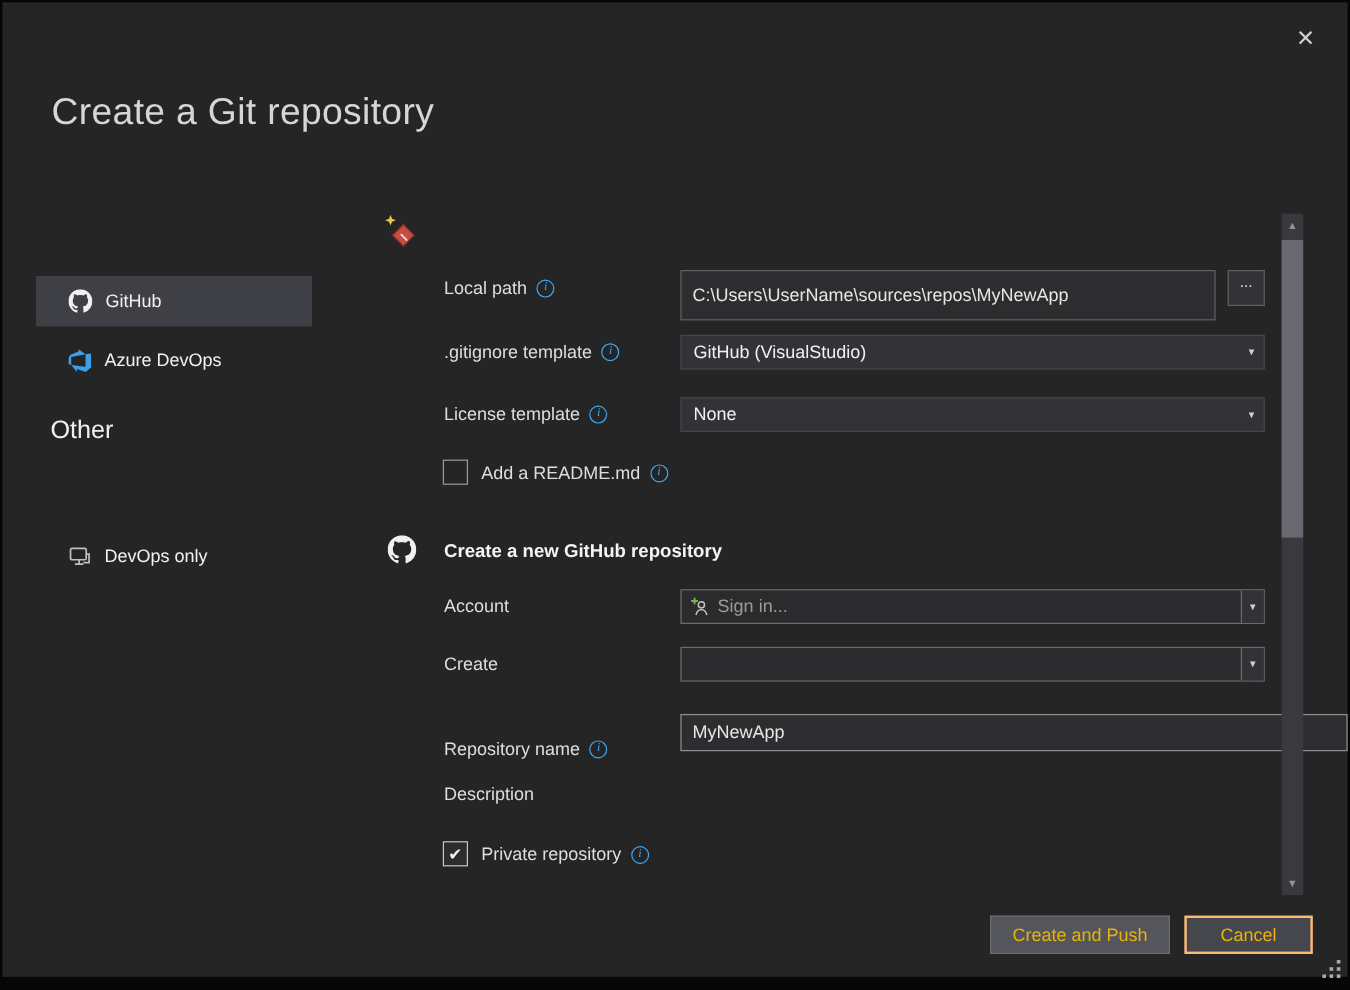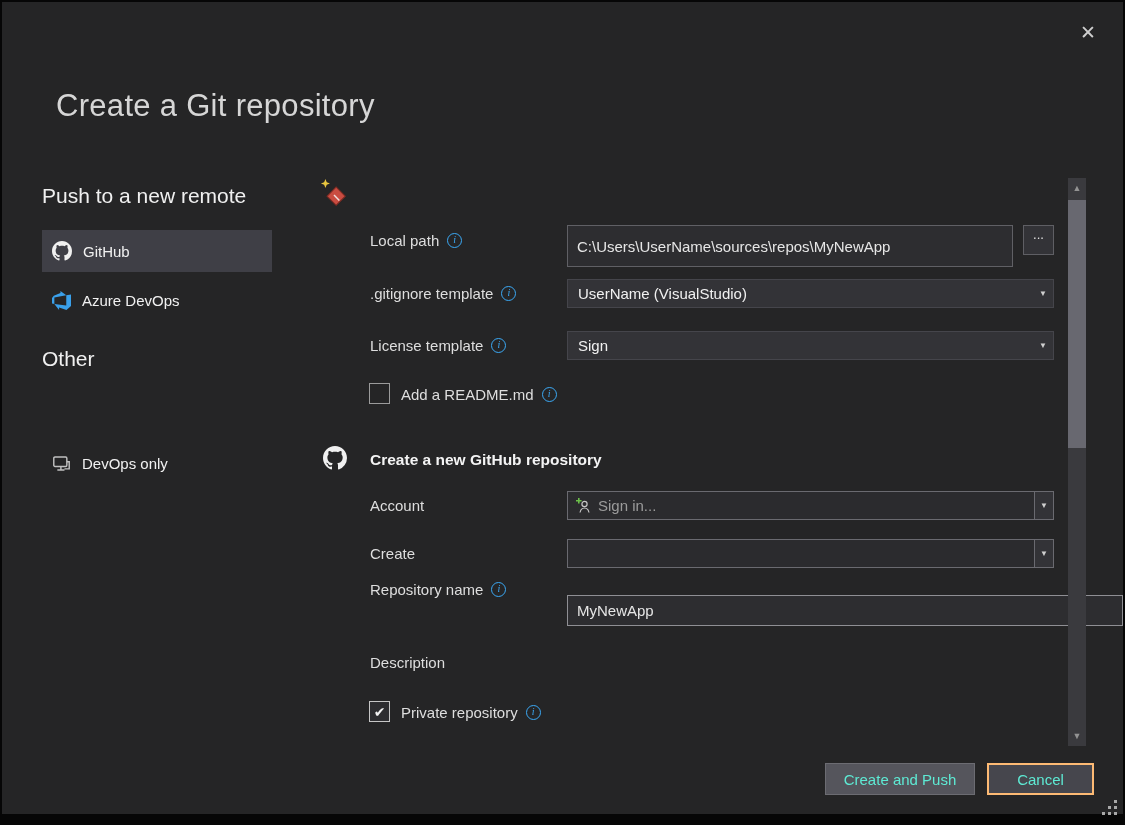--- a/index.html
+++ b/index.html
@@ -1,28 +1,28 @@
 <!DOCTYPE html>
 <html><head>
 <meta charset="utf-8">
 <style>
   html,body{margin:0;padding:0;background:#060606;width:1125px;height:825px;overflow:hidden;
     font-family:"Liberation Sans",sans-serif;-webkit-font-smoothing:antialiased;}
   .dialog{position:absolute;left:2px;top:2px;width:1121px;height:812px;background:#252526;}
   .abs{position:absolute;}
 
   
-  .title{position:absolute;left:38px;top:70px;margin:16px;font-size:31px;font-weight:300;color:#d6d6d6;letter-spacing:.3px;}
+  .title{position:absolute;left:38px;top:70px;margin:3px;font-size:31px;font-weight:300;color:#d6d6d6;letter-spacing:.3px;}
   .close-btn{position:absolute;left:1070px;top:14px;width:32px;height:32px;background:transparent;border:none;
     color:#cfcfcf;font-size:19px;cursor:default;display:flex;align-items:center;justify-content:center;}
 
   
   .sb-h{position:absolute;left:40px;font-size:21px;color:#f0f0f0;}
-  .sb-item{position:absolute;left:40px;width:230px;height:42px;box-sizing:border-box;display:flex;align-items:center;
-    gap:11px;padding-left:10px;font-size:15px;color:#f1f1f1;}
+  .sb-item{position:absolute;left:28px;width:230px;height:42px;box-sizing:border-box;display:flex;align-items:center;
+    gap:11px;padding-left:27px;font-size:15px;color:#f1f1f1;}
   .sb-item.selected{background:#3f3f46;}
   .icn{display:inline-flex;align-items:center;justify-content:center;}
 
   
   .sec-h{position:absolute;left:368px;font-size:15.5px;font-weight:bold;color:#f4f4f4;}
 
   
   .lbl{position:absolute;left:368px;font-size:15px;color:#dedede;display:flex;align-items:center;gap:8px;}
   .info{display:inline-block;width:15px;height:15px;box-sizing:border-box;border:1px solid #3ba9f5;border-radius:50%;
     color:#3ba9f5;font-size:10px;line-height:12px;text-align:center;font-style:italic;
@@ -50,42 +50,41 @@
   .chk.checked{border-color:#c6c6c6;background:#2d2d30;}
 
   
   .scrollbar{position:absolute;left:1066px;top:176px;width:18px;height:568px;background:#3a3a3e;}
   .scrollbar .sarrow{position:absolute;left:0;width:18px;height:16px;display:flex;align-items:center;justify-content:center;
     font-size:9px;color:#939393;}
   .scrollbar .up{top:2px;} .scrollbar .down{bottom:2px;}
   .scrollbar .thumb{position:absolute;left:0;top:22px;width:18px;height:248px;background:#686870;}
 
   
-  .btn{position:absolute;top:761px;height:32px;box-sizing:border-box;font-size:15px;color:#5eead4;
+  .btn{position:absolute;top:761px;height:32px;box-sizing:border-box;font-size:15px;color:#eab308;
     display:flex;align-items:center;justify-content:center;font-family:"Liberation Sans",sans-serif;}
   .btn.create{left:823px;width:150px;background:#55555c;border:1px solid #6c6c72;}
   .btn.cancel{left:985px;width:107px;background:#46464d;border:2px solid #fdba74;}
 
   
   .grip{position:absolute;left:1100px;top:798px;width:20px;height:20px;}
   .grip span{position:absolute;left:14px;top:2px;width:3px;height:3px;background:#a8a8a8;
     box-shadow:0 6px 0 #a8a8a8,0 12px 0 #a8a8a8,-6px 6px 0 #a8a8a8,-6px 12px 0 #a8a8a8,-12px 12px 0 #a8a8a8;}
 </style>
 </head>
 <body>
 
 <div class="dialog">
 
   <button class="close-btn">
     <span>✕</span>
   </button>
 
   <h1 class="title">Create a Git repository</h1>
 
-  <div class="sb-h" style="top:182px">Push to a new remote</div>
 
   <div class="sb-item selected" style="top:228px">
     <span class="icn">
       <svg viewBox="0 0 16 16" width="20" height="20" fill="#f0f0f0">
           <path d="M8 0C3.58 0 0 3.58 0 8c0 3.54 2.29 6.53 5.47 7.59.4.07.55-.17.55-.38 0-.19-.01-.82-.01-1.49-2.01.37-2.53-.49-2.69-.94-.09-.23-.48-.94-.82-1.13-.28-.15-.68-.52-.01-.53.63-.01 1.08.58 1.23.82.72 1.21 1.87.87 2.33.66.07-.52.28-.87.51-1.07-1.78-.2-3.64-.89-3.64-3.95 0-.87.31-1.59.82-2.15-.08-.2-.36-1.02.08-2.12 0 0 .67-.21 2.2.82.64-.18 1.32-.27 2-.27s1.36.09 2 .27c1.53-1.04 2.2-.82 2.2-.82.44 1.1.16 1.92.08 2.12.51.56.82 1.27.82 2.15 0 3.07-1.87 3.75-3.65 3.95.29.25.54.73.54 1.48 0 1.07-.01 1.93-.01 2.2 0 .21.15.46.55.38A8.01 8.01 0 0 0 16 8c0-4.42-3.58-8-8-8z"></path>
         </svg>
     </span>
     <span>GitHub</span>
   </div>
 
@@ -126,30 +125,30 @@
     <span class="info">i</span>
   </div>
   <input class="txt" style="left: 565px; top: 223px; width: 446px; height: 42px;" value="C:\Users\UserName\sources\repos\MyNewApp">
   <button class="browse-btn">...</button>
 
   <div class="lbl" style="top:283px">
     <span>.gitignore template</span>
     <span class="info">i</span>
   </div>
   <div class="combo" style="top:277px">
-    <span class="val">UserName (VisualStudio)</span>
+    <span class="val">GitHub (VisualStudio)</span>
     <span class="arrow">▼</span>
   </div>
 
   <div class="lbl" style="top:335px">
     <span>License template</span>
     <span class="info">i</span>
   </div>
   <div class="combo" style="top:329px">
-    <span class="val">Sign</span>
+    <span class="val">None</span>
     <span class="arrow">▼</span>
   </div>
 
   <span class="chk" style="left:367px;top:381px"></span>
   <div class="lbl" style="left:399px;top:384px">
     <span>Add a README.md</span>
     <span class="info">i</span>
   </div>
 
   <span class="abs icn" style="left:321px;top:444px">
@@ -181,21 +180,21 @@
   <div class="lbl" style="top:543px">
     <span>Create</span>
   </div>
   <div class="combo edit" style="top:537px">
     <span class="val"></span>
     <span class="arrow-btn">
       <span>▼</span>
     </span>
   </div>
 
-  <div class="lbl" style="top:579px">
+  <div class="lbl" style="top:614px">
     <span>Repository name</span>
     <span class="info">i</span>
   </div>
   <input class="txt" style="left: 565px; top: 593px; width: 556px; height: 31px; border-color: rgb(143, 143, 148);" value="MyNewApp">
 
   <div class="lbl" style="top:652px">
     <span>Description</span>
   </div>
 
   <span class="chk checked" style="left:367px;top:699px">✔</span>

